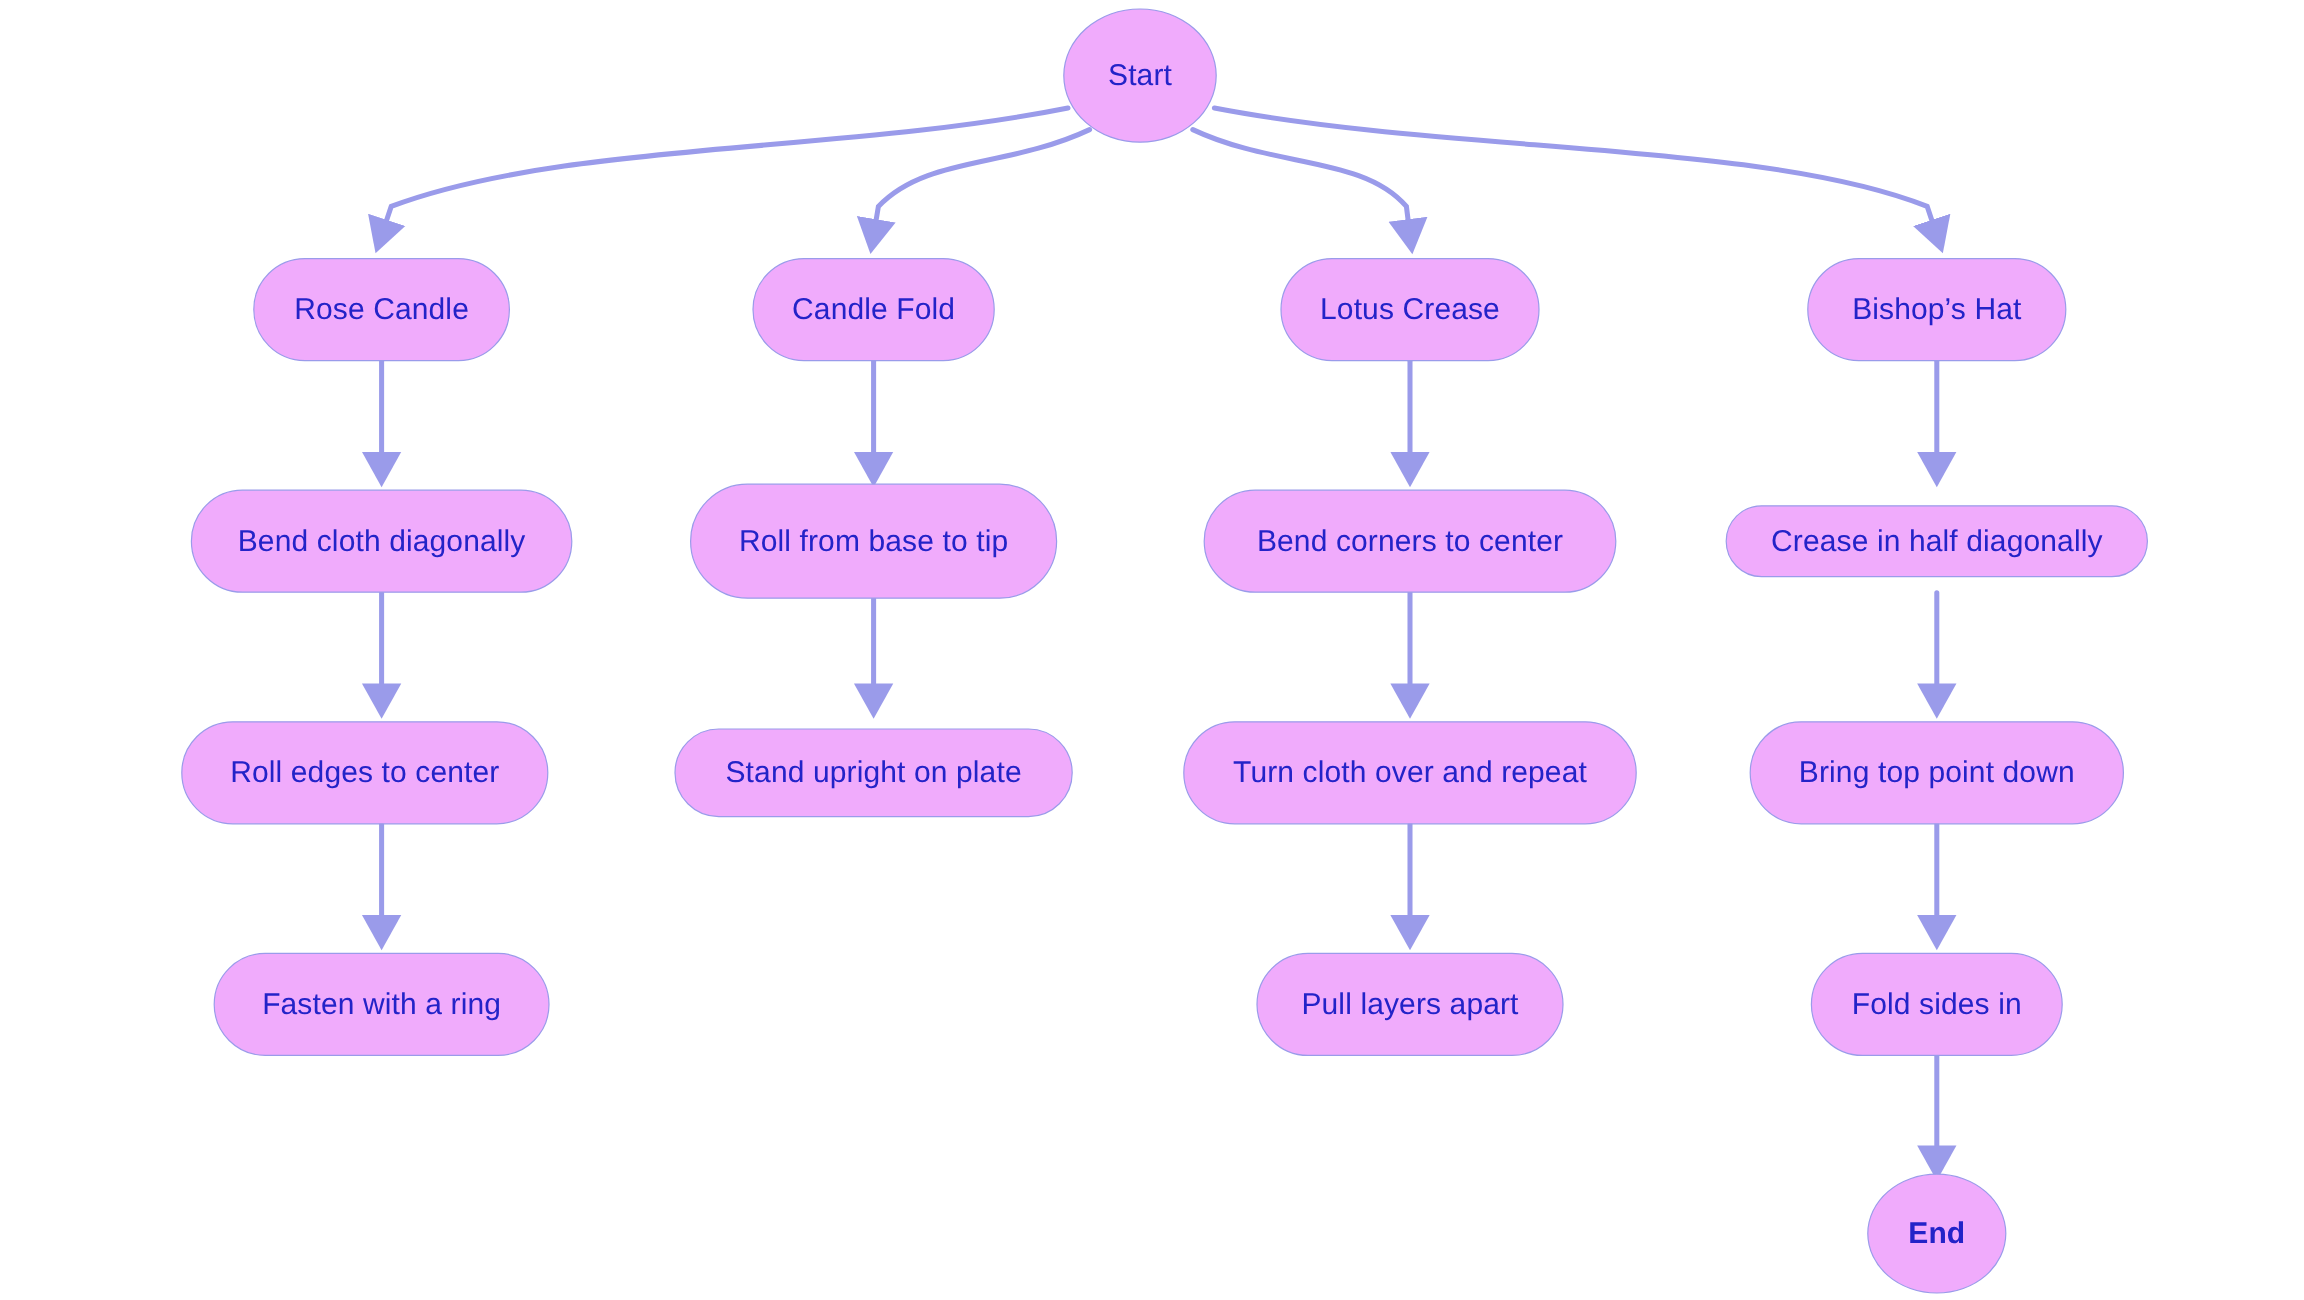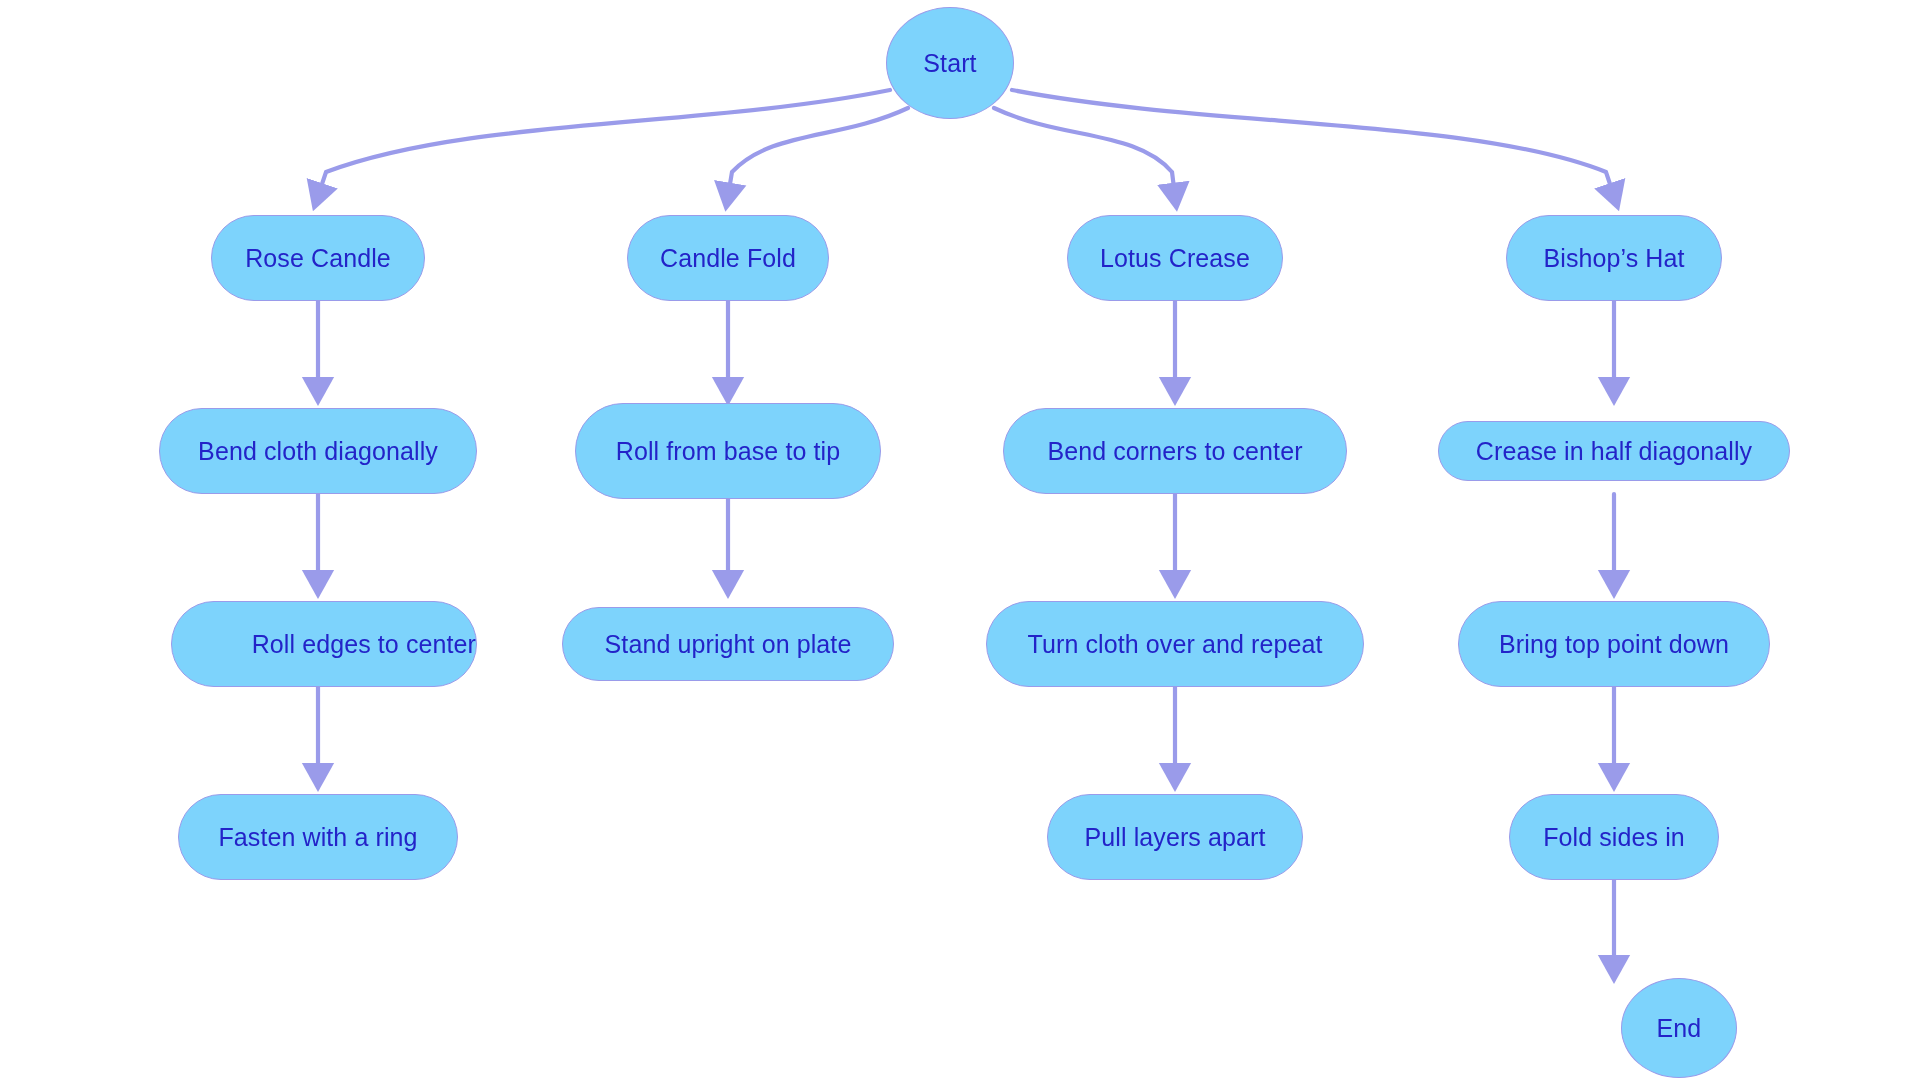--- a/index.html
+++ b/index.html
@@ -22,21 +22,21 @@
     width: 1920px;
     height: 1083px;
     pointer-events: none;
   }
   .node {
     position: absolute;
     box-sizing: border-box;
     display: flex;
     align-items: center;
     justify-content: center;
-    background: #7dd3fc;
+    background: #f0abfc;
     border: 1.6px solid #9a9bea;
     color: #2323c8;
     font-size: 25px;
     font-weight: 400;
     line-height: 1;
     letter-spacing: 0.1px;
     white-space: nowrap;
     transform: translate(-50%, -50%);
   }
   .node.process {
@@ -96,21 +96,21 @@
   <div class="node process" style="left:1175px; top:258px; width:216px; height:86px;">
     <span class="node-label">Lotus Crease</span>
   </div>
   <div class="node process" style="left:318px; top:451px; width:318px; height:86px;">
     <span class="node-label">Bend cloth diagonally</span>
   </div>
 
   <div class="node process" style="left:1614px; top:258px; width:216px; height:86px;">
     <span class="node-label">Bishop’s Hat</span>
   </div>
-  <div class="node process" style="left:324px; top:644px; width:306px; height:86px;justify-content:flex-end;">
+  <div class="node process" style="left:304px; top:644px; width:306px; height:86px;">
     <span class="node-label">Roll edges to center</span>
   </div>
   <div class="node process" style="left:318px; top:837px; width:280px; height:86px;">
     <span class="node-label">Fasten with a ring</span>
   </div>
 
   <div class="node process" style="left:728px; top:451px; width:306px; height:96px;">
     <span class="node-label">Roll from base to tip</span>
   </div>
   <div class="node process" style="left:728px; top:644px; width:332px; height:74px;">
@@ -130,17 +130,17 @@
   <div class="node process" style="left:1614px; top:451px; width:352px; height:60px;">
     <span class="node-label">Crease in half diagonally</span>
   </div>
   <div class="node process" style="left:1614px; top:644px; width:312px; height:86px;">
     <span class="node-label">Bring top point down</span>
   </div>
   <div class="node process" style="left:1614px; top:837px; width:210px; height:86px;">
     <span class="node-label">Fold sides in</span>
   </div>
 
-  <div class="node terminal" style="left:1679px; top:1028px; width:116px; height:100px;">
+  <div class="node terminal" style="left:1614px; top:1028px; width:116px; height:100px;font-weight:bold;">
     <span class="node-label">End</span>
   </div>
 
 </div>
 
 </body></html>

